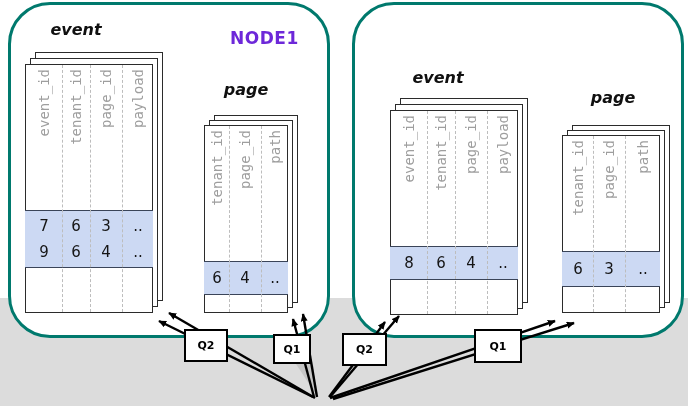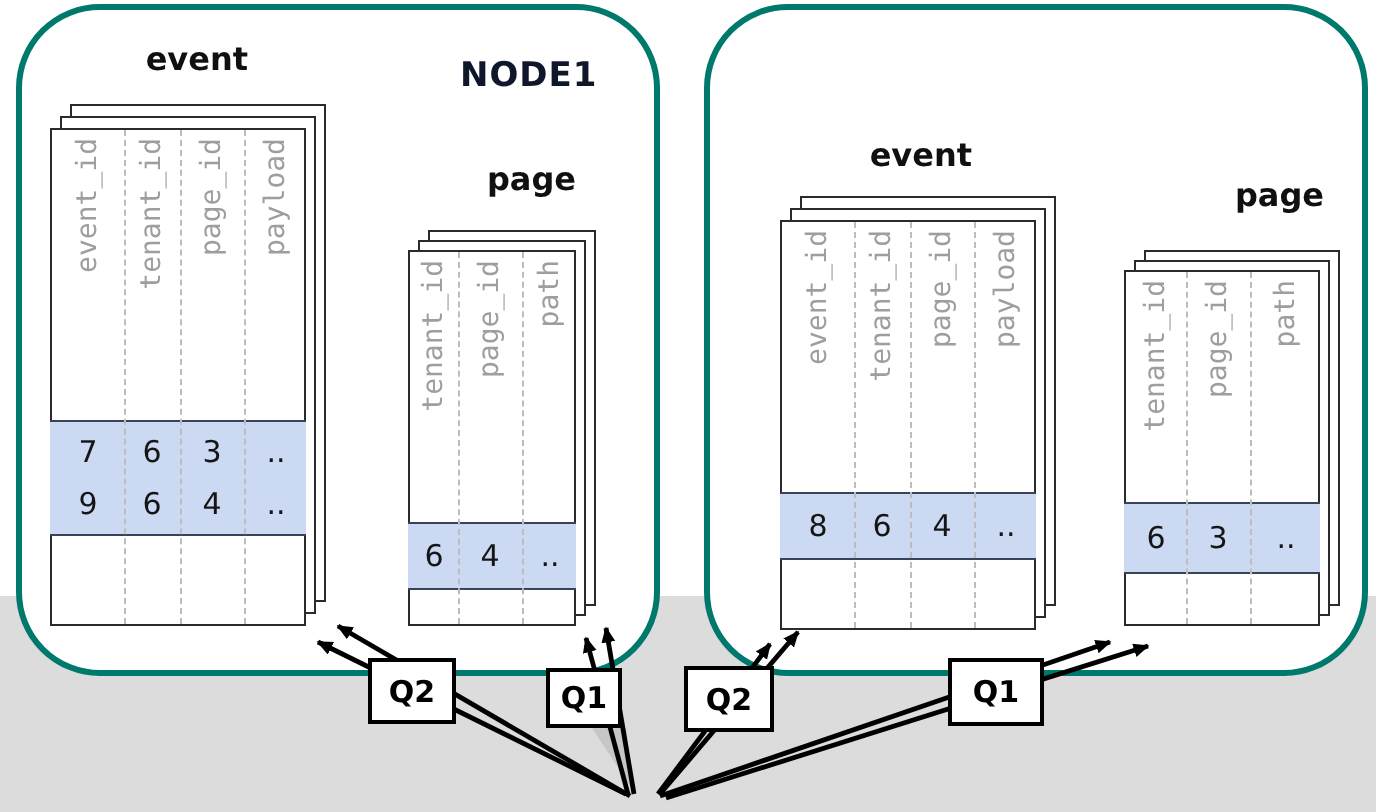--- a/index.html
+++ b/index.html
@@ -7,41 +7,41 @@
     position:relative;width:688px;height:406px;overflow:hidden;
     font-family:"DejaVu Sans","Liberation Sans",sans-serif;background:#fff;
   }
   .gray-band{position:absolute;left:0;top:298px;width:688px;height:108px;background:#dcdcdc;}
   .node{
     position:absolute;box-sizing:border-box;background:#fff;
     border:3px solid #00796d;border-radius:42px;z-index:1;
   }
   .node1{left:8px;top:2px;width:322px;height:336px;}
   .node2{left:352px;top:2px;width:332px;height:336px;}
-  .node-label{position:absolute;z-index:2;font-weight:bold;font-size:17px;color:#0f172a;letter-spacing:.5px;}
-  .tbl-title{position:absolute;z-index:2;font-weight:bold;font-size:16px;color:#101010;text-align:right;}
+  .node-label{position:absolute;z-index:2;font-weight:bold;font-size:17px;color:#6d28d9;letter-spacing:.5px;}
+  .tbl-title{position:absolute;z-index:2;font-weight:bold;font-size:16px;color:#101010;text-align:center;font-style:italic;}
   .stack{position:absolute;z-index:2;}
   .sheet{position:absolute;box-sizing:border-box;background:#fff;border:1.6px solid #2b2b2b;}
   .front{z-index:3;}
   .sep{position:absolute;top:0;bottom:0;width:0;border-left:1px dashed #bdbdbd;z-index:3;}
   .labels{position:absolute;left:0;right:0;top:4px;z-index:2;}
   .collabel{position:absolute;top:0;display:flex;justify-content:center;align-items:flex-start;}
   .collabel i{
     font-style:normal;writing-mode:vertical-rl;transform:rotate(180deg);
     font-family:"DejaVu Sans Mono","Liberation Mono",monospace;
     font-size:14px;color:#9e9e9e;line-height:1;
   }
   .hl{position:absolute;left:-1px;right:-1px;background:#ccd9f3;border-top:1.6px solid #3a4458;border-bottom:1.6px solid #3a4458;z-index:1;box-sizing:border-box;}
   .hlrows{position:absolute;z-index:4;left:0;display:grid;}
   .cell{font-size:15px;color:#151515;text-align:center;line-height:26px;}
   .arrows{position:absolute;left:0;top:0;z-index:5;pointer-events:none;}
   .qbox{
     position:absolute;z-index:6;box-sizing:border-box;background:#fff;border:2px solid #000;
     display:flex;align-items:center;justify-content:center;
-    font-weight:bold;font-size:15px;color:#000;
+    font-weight:bold;font-size:11px;color:#000;
   }
 </style>
 </head>
 <body>
 
 <div class="stage">
 
   <div class="gray-band"></div>
 
   <div class="node node1"></div>

